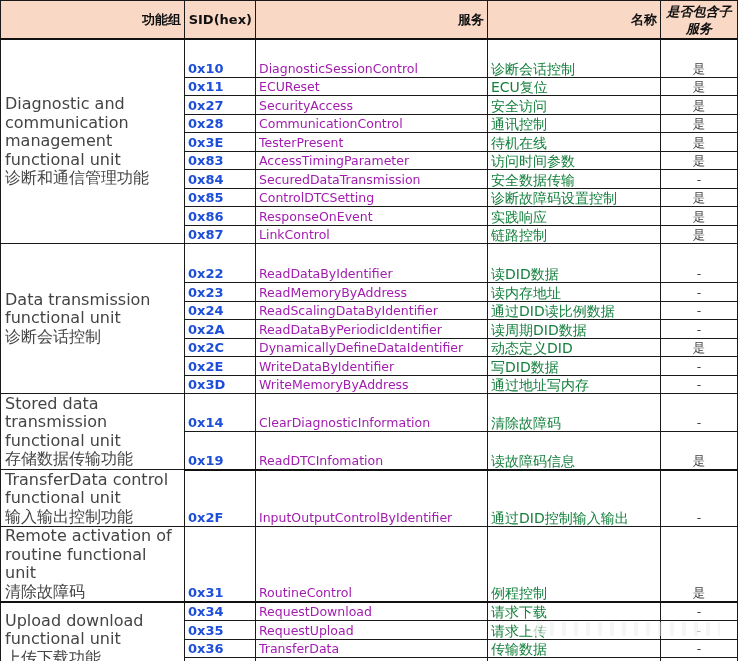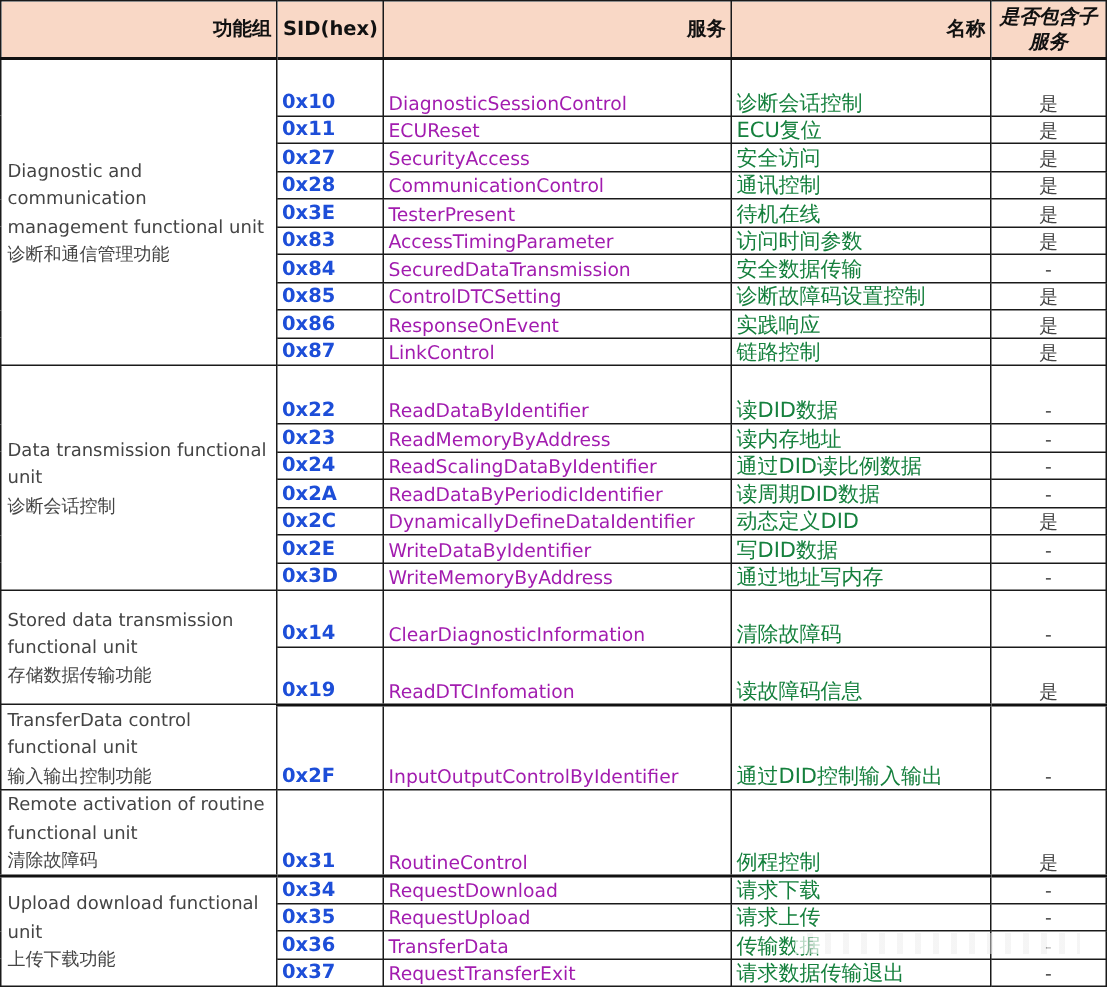--- a/index.html
+++ b/index.html
@@ -44,21 +44,21 @@
     thead th.center {
       text-align: center;
       line-height: 17px;
       white-space: normal;
       padding: 0 2px;
       font-style: italic;
     }
     td.group {
       vertical-align: middle;
       white-space: normal;
-      font-size: 12px;
+      font-size: 16px;
       line-height: 18.5px;
       color: #444444;
       padding: 0 4px;
     }
     td.group.bottom { vertical-align: bottom; }
     td.sid {
       font-weight: bold;
       color: #1d4ed8;
       font-size: 13px;
     }

